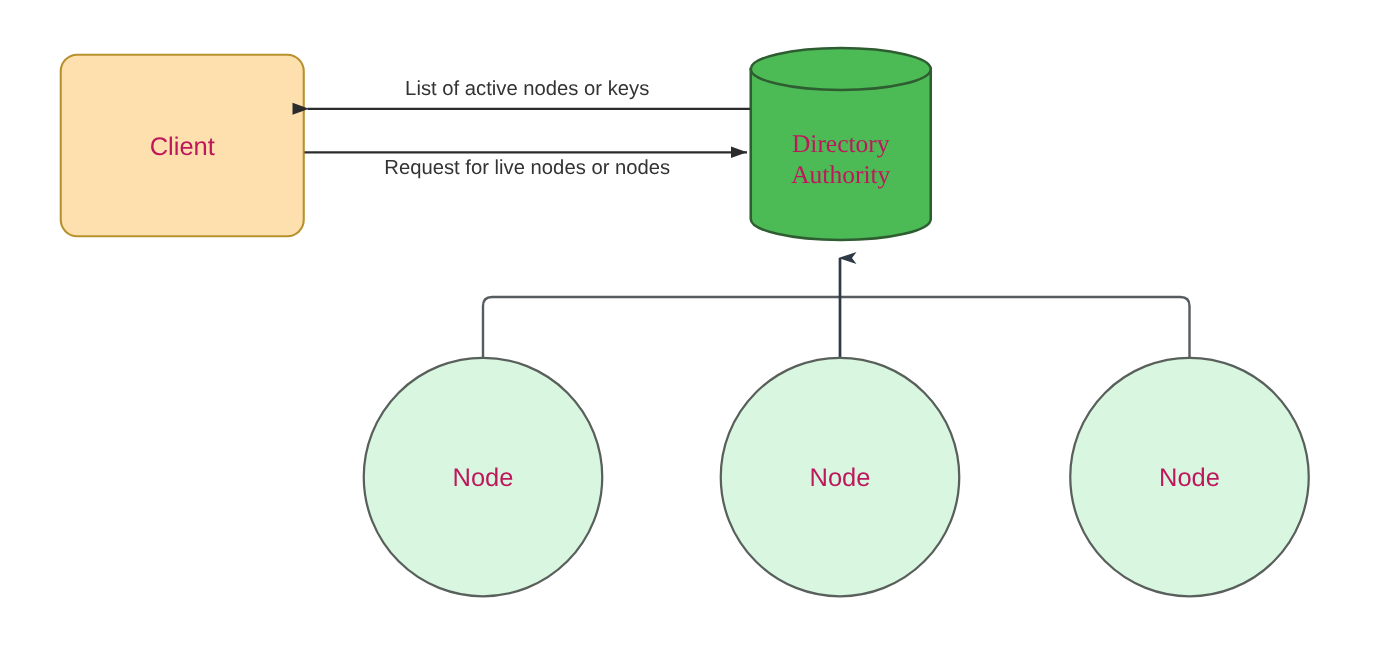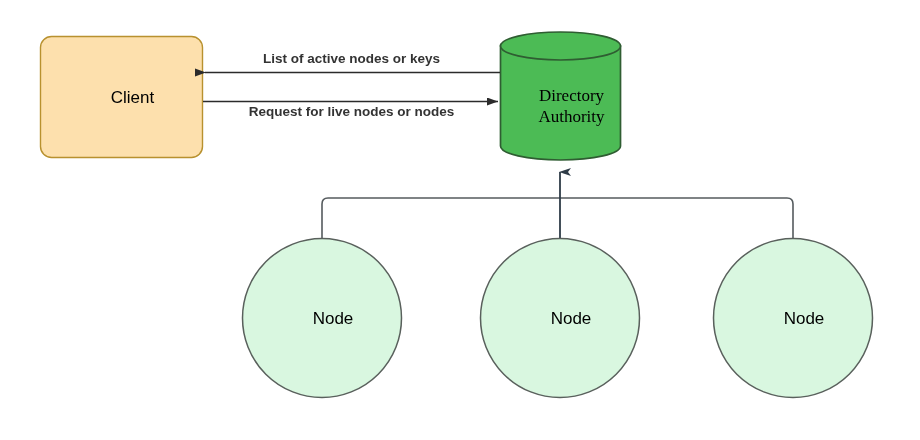--- a/index.html
+++ b/index.html
@@ -17,35 +17,34 @@
   #diagram-canvas {
     position: absolute;
     left: 0;
     top: 0;
     width: 920px;
     height: 440px;
   }
   .node-label {
     position: absolute;
     text-align: center;
-    color: #000000;
+    color: #be185d;
     font-family: "Liberation Sans", sans-serif;
     font-size: 17px;
     line-height: 21px;
     white-space: pre-line;
     pointer-events: none;
-    padding-left: 11px;
   }
   .edge-label {
     position: absolute;
     text-align: center;
     color: #333333;
     font-family: "Liberation Sans", sans-serif;
     font-size: 13.5px;
-    font-weight: bold;
+    font-weight: normal;
     line-height: 16px;
     white-space: nowrap;
   }
   
   #client-label {
     left: 40px;
     top: 87px;
     width: 163px;
   }
   

